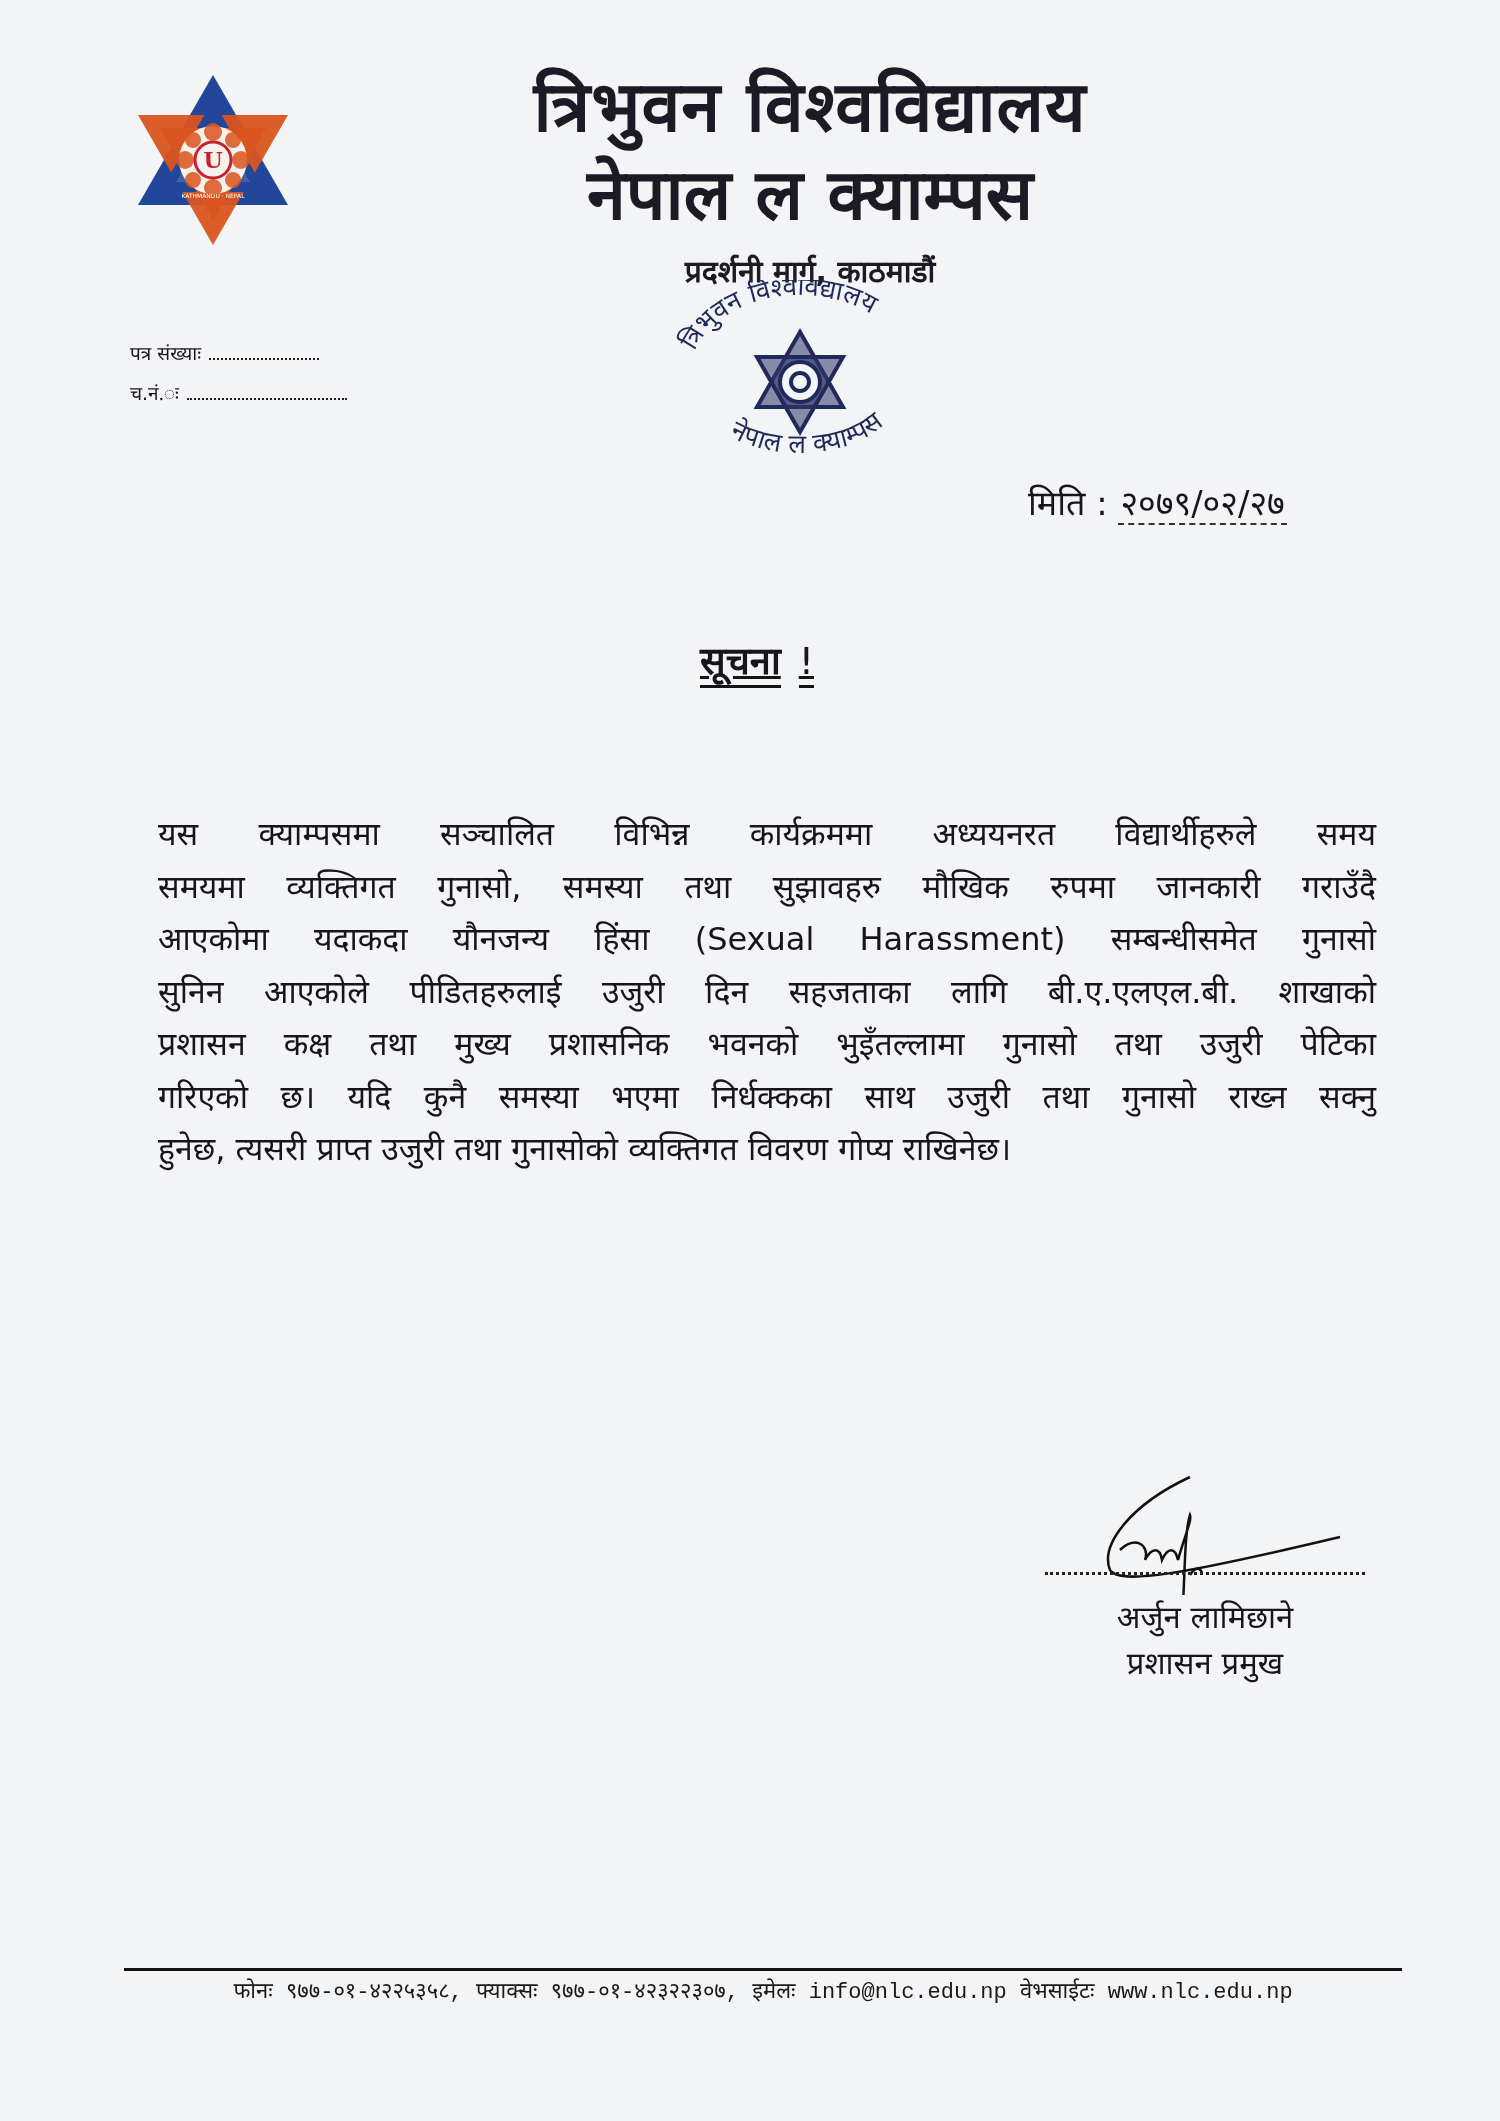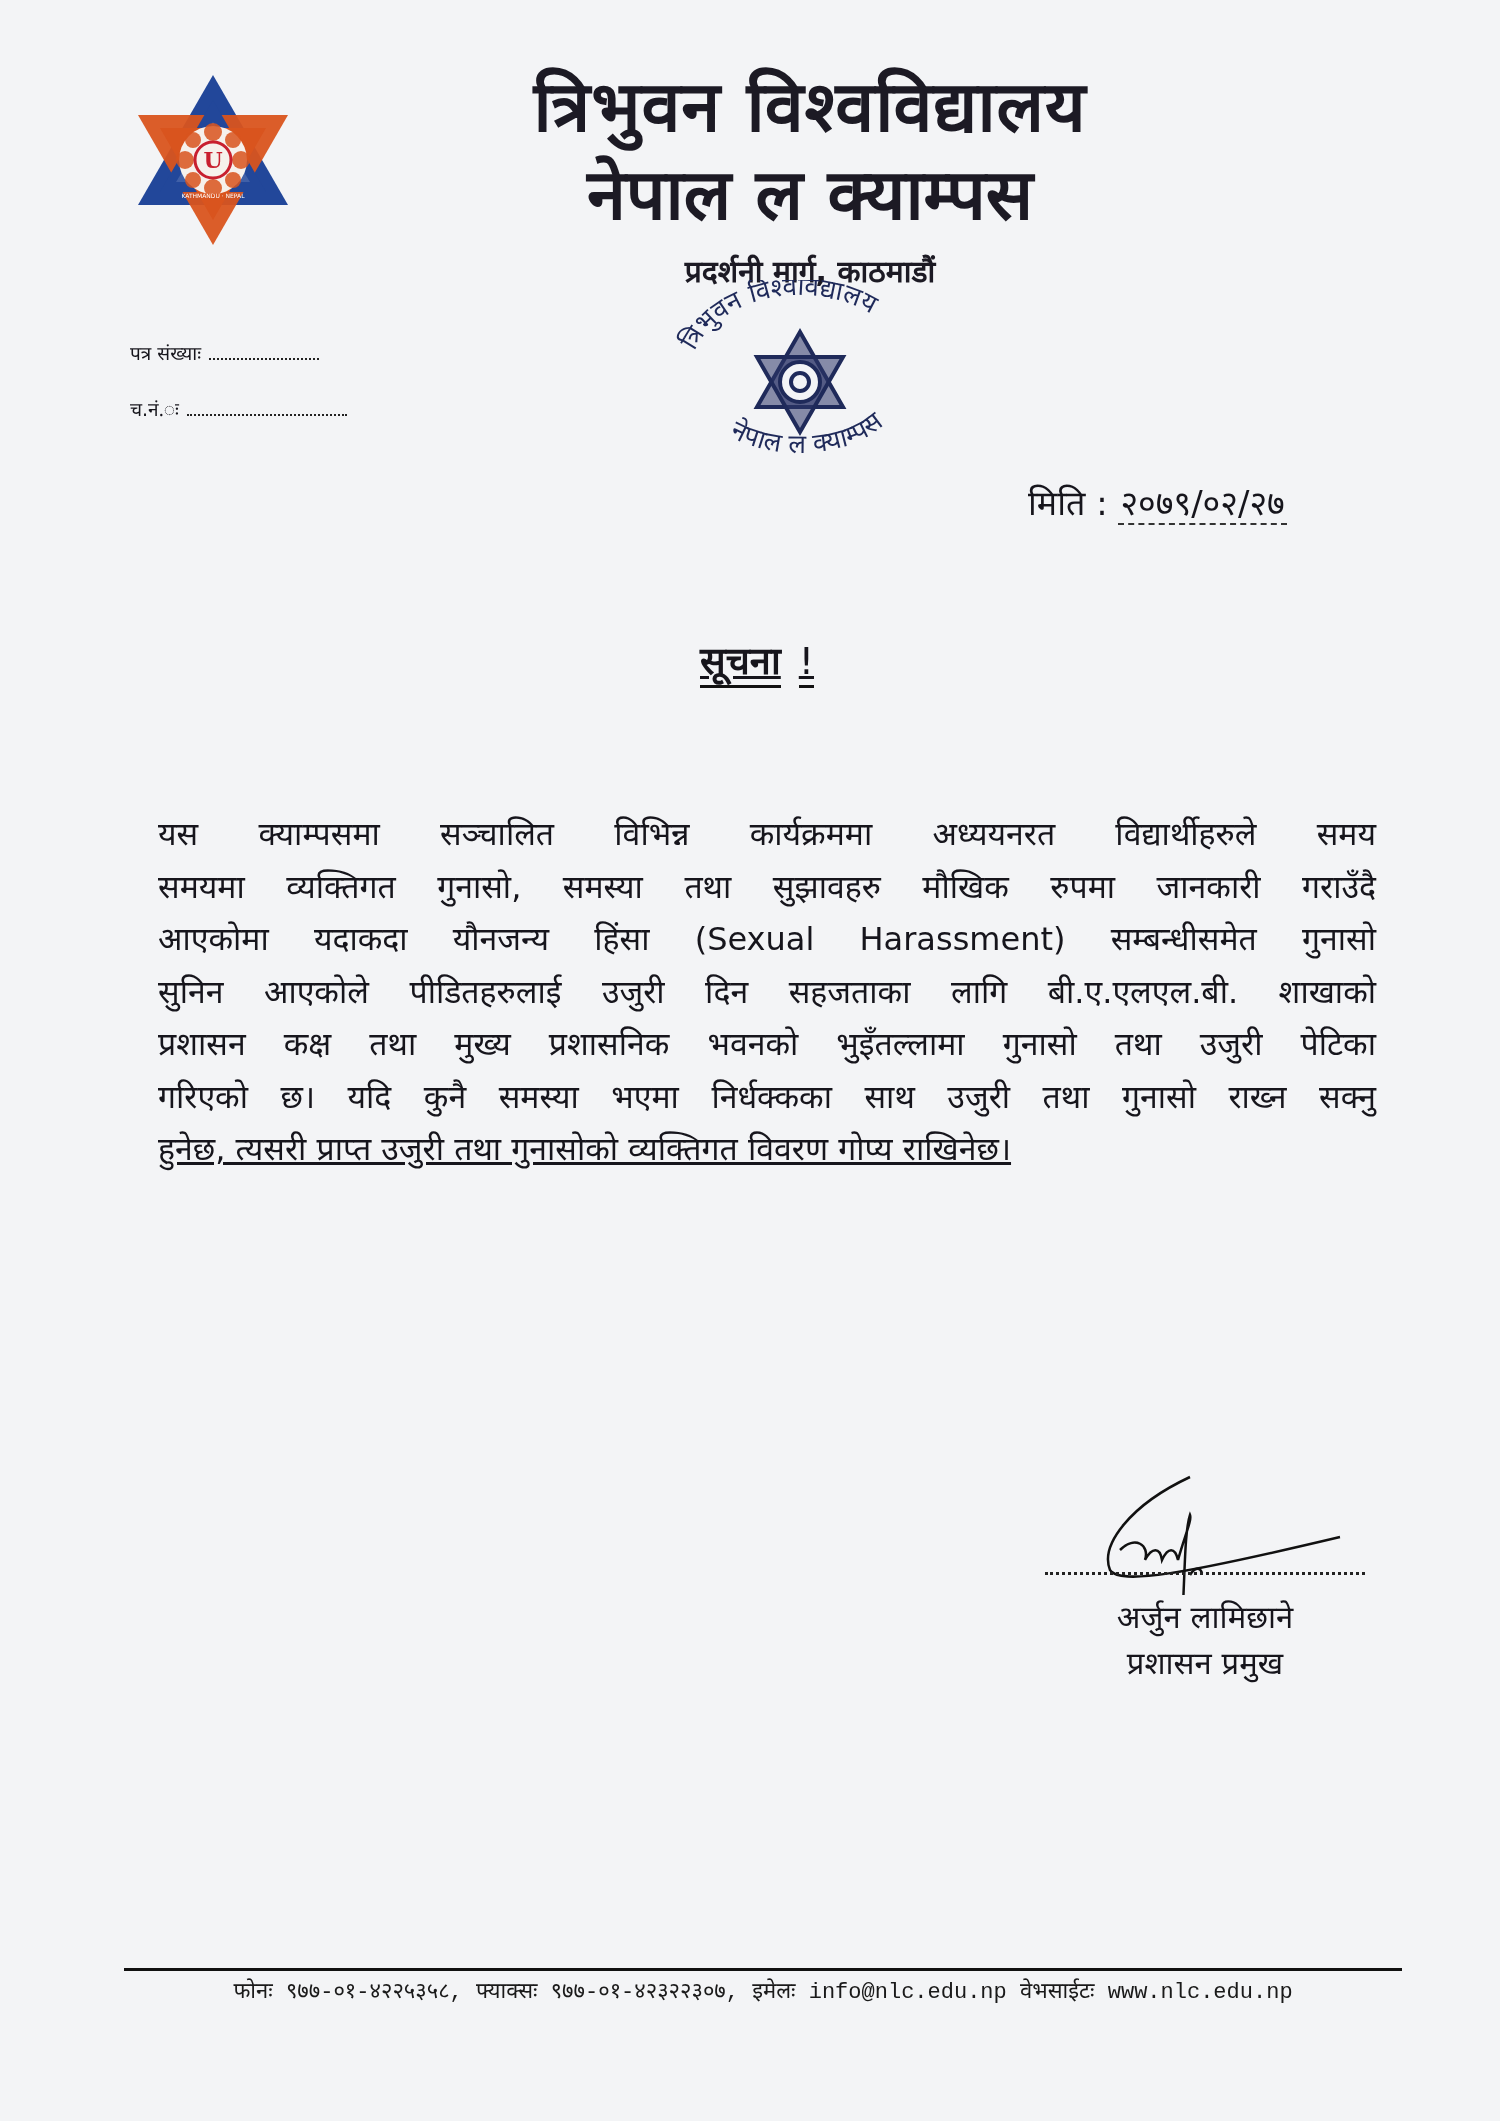--- a/index.html
+++ b/index.html
@@ -35,21 +35,21 @@
     left:700px; top:636px; width:200px; font-size:38px; font-weight:bold; line-height:50px;text-decoration:underline;
   }
   .heading .u { border-bottom:3px solid #111; padding-bottom:2px; }
   .heading .bang { font-weight:normal; margin-left:18px; border-bottom:3px solid #111; padding-bottom:2px; }
   .body-text {
     left:158px; top:808px; width:1218px;
     font-size:32px; line-height:52.5px;
     text-align:justify;
   }
   .body-line { display:block; text-align:justify; text-align-last:justify; height:52.5px; white-space:nowrap; }
-  .body-line.last { text-align-last:left;text-decoration:underline; }
+  .body-line.last { text-align-last:left; }
   .sig { left:1040px; top:1475px; width:340px; height:120px; }
   .sig-dots { left:1045px; top:1572px; width:320px; border-top:3px dotted #222; }
   .signame { left:1040px; top:1594px; width:330px; text-align:center; font-size:31px; line-height:46px; }
   .sigtitle { left:1040px; top:1640px; width:330px; text-align:center; font-size:31px; line-height:46px; }
   .footer-line { left:124px; top:1968px; width:1278px; height:3px; background:#111; }
   .footer {
     left:124px; top:1976px; width:1278px; text-align:center;
     font-family:Liberation Mono, monospace; font-size:22px; line-height:34px; color:#1a1a1a;
   }
 </style>
@@ -80,21 +80,21 @@
   </svg>
 </div>
 
 <div class="abs title1">त्रिभुवन विश्वविद्यालय</div>
 <div class="abs title2">नेपाल ल क्याम्पस</div>
 <div class="abs address">प्रदर्शनी मार्ग, काठमाडौं</div>
 
 <div class="abs ref" style="top:340px;">
   <span>पत्र संख्याः</span><span class="dots" style="width:110px;"></span>
 </div>
-<div class="abs ref" style="top:396px;">
+<div class="abs ref" style="top:380px;">
   <span>च.नं.ः</span><span class="dots" style="width:160px;"></span>
 </div>
 
 <div class="abs stamp">
   <svg width="260" height="190" viewBox="0 0 260 190">
     <defs>
       <path id="arcTop" d="M20,95 A110,80 0 0,1 240,95"></path>
       <path id="arcBot" d="M40,140 A100,60 0 0,0 225,130"></path>
     </defs>
     <text font-size="26" fill="#1f2a5a" font-family="DejaVu Sans, sans-serif">

